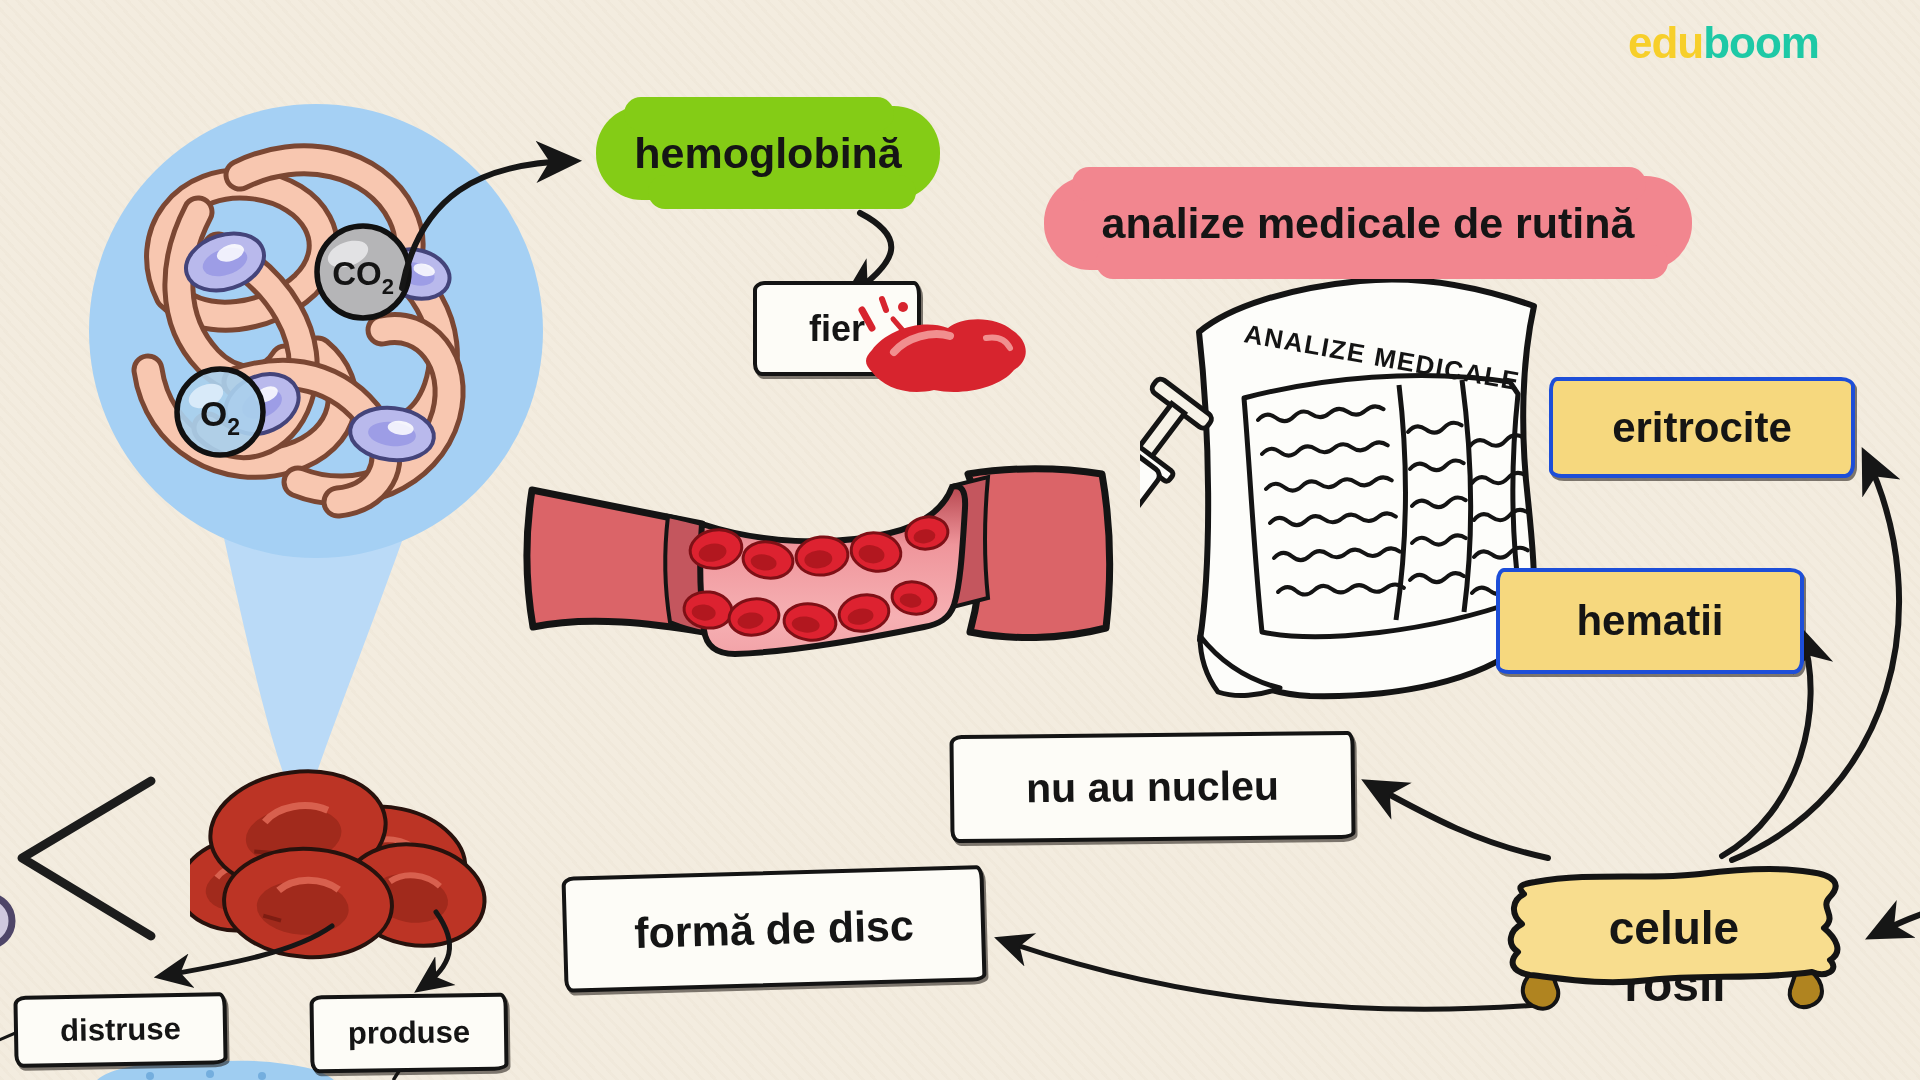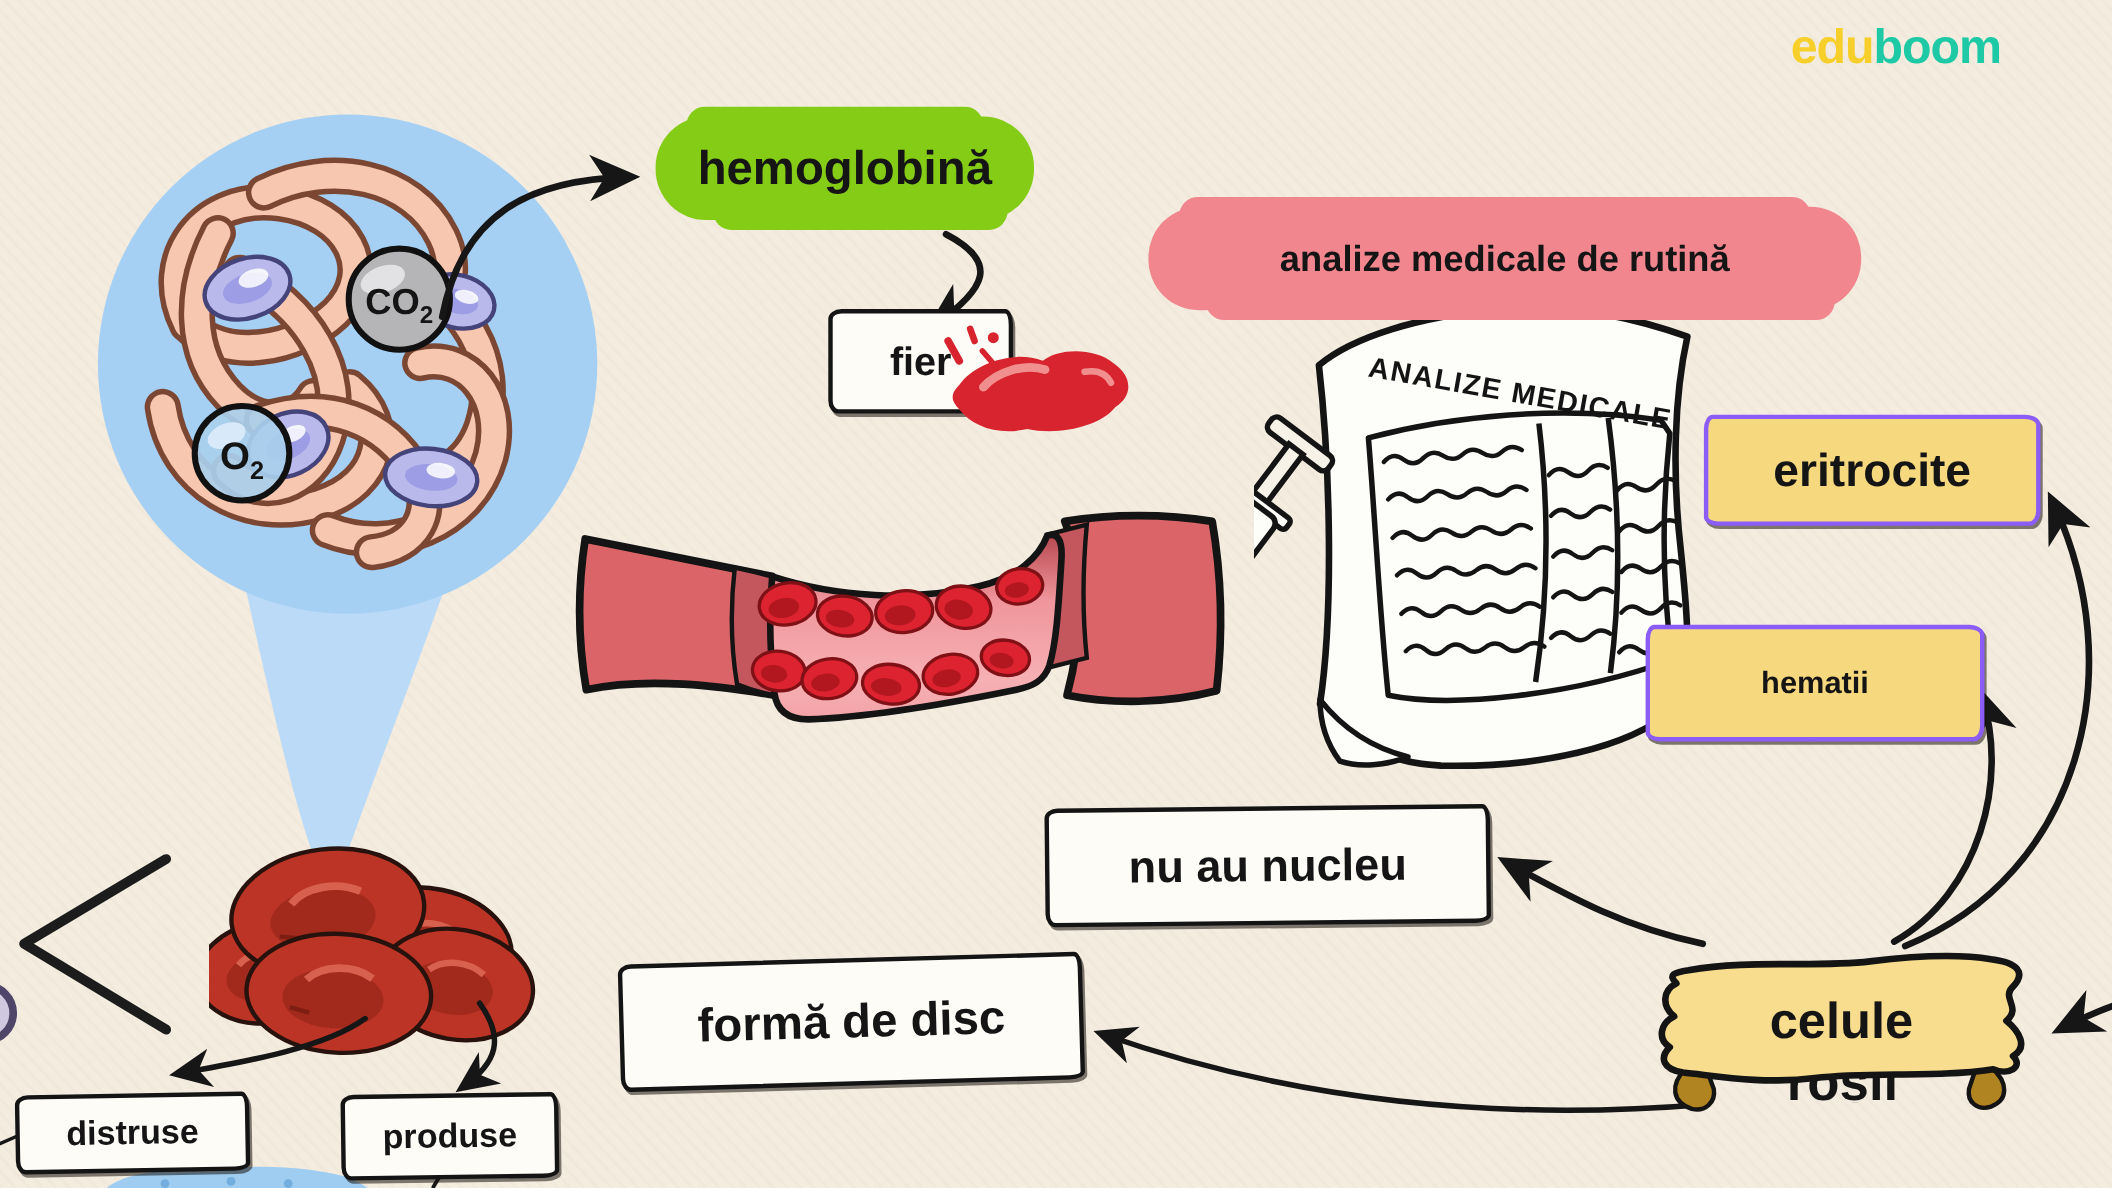--- a/index.html
+++ b/index.html
@@ -16,21 +16,21 @@
   .illus{z-index:10;}
   .arrows{z-index:20;left:0;top:0;}
   .lbl{z-index:30;display:flex;align-items:center;justify-content:center;
        font-weight:800;color:#151515;text-align:center;}
   .splat{z-index:35;}
   .logo{z-index:40;font-weight:800;font-size:44px;letter-spacing:-1px;}
   
   .box{background:#fdfcf7;border:4px solid #141414;
        border-radius:12px 7px 14px 9px / 9px 14px 7px 12px;
        box-shadow:2px 3px 0 rgba(25,20,15,.55);}
-  .box-y{background:#f6d87e;border:4px solid #8b5cf6;
+  .box-y{background:#f6d87e;border:4px solid #1d4ed8;
        border-radius:8px 14px 10px 13px / 13px 9px 14px 8px;
        box-shadow:2px 3px 0 rgba(25,20,15,.55);}
   
   .blob{border-radius:46px;}
   .blob::before{content:"";position:absolute;left:28px;right:46px;top:-9px;height:34px;
        background:inherit;border-radius:30px;z-index:-1;}
   .blob::after{content:"";position:absolute;left:52px;right:24px;bottom:-9px;height:34px;
        background:inherit;border-radius:30px;z-index:-1;}
   
   .to{stroke:#7b4733;stroke-width:33;fill:none;stroke-linecap:round;}
@@ -279,27 +279,27 @@
 <svg class="abs" style="left:1488px;top:842px;z-index:30" width="375" height="175" viewBox="1488 842 375 175">
   <path d="M 1532 972 C 1518 986 1520 1002 1538 1008 C 1550 1011 1560 1002 1558 990 L 1550 968 Z" fill="#b08420" stroke="#141414" stroke-width="4" stroke-linejoin="round"></path>
   <path d="M 1810 970 C 1826 984 1826 1000 1810 1006 C 1798 1010 1788 1002 1790 990 L 1798 966 Z" fill="#b08420" stroke="#141414" stroke-width="4" stroke-linejoin="round"></path>
   <path d="M 1535 882 C 1590 872 1650 880 1700 874 C 1740 869 1780 867 1810 872 C 1834 875 1843 884 1829 898 C 1820 908 1838 916 1824 928 C 1836 938 1844 952 1830 960 C 1840 970 1826 978 1812 972 C 1760 980 1700 974 1650 980 C 1600 986 1560 978 1530 975 C 1512 972 1508 962 1518 952 C 1506 944 1510 930 1522 924 C 1510 914 1512 900 1524 894 C 1516 886 1522 884 1535 882 Z" fill="#f8dd8e" stroke="#141414" stroke-width="6" stroke-linejoin="round"></path>
   <text x="1674" y="944" text-anchor="middle" font-size="46" font-weight="800" fill="#151515">celule</text>
 </svg>
 <div class="abs rosii-clip" style="left:1585px;top:958px;width:180px;height:44px;">roșii</div>
 
 <div class="abs lbl blob" style="left:596px;top:106px;width:344px;height:94px;background:#84cc16;font-size:43px;">hemoglobină</div>
 
-<div class="abs lbl blob" style="left:1044px;top:188px;width:648px;height:94px;background:#f2868f;font-size:33px;">analize medicale de rutină</div>
+<div class="abs lbl blob" style="left:1044px;top:176px;width:648px;height:94px;background:#f2868f;font-size:43px;">analize medicale de rutină</div>
 
 <div class="abs lbl box" style="left:753px;top:281px;width:160px;height:87px;font-size:36px;">fier</div>
 
 <div class="abs lbl box-y" style="left:1549px;top:377px;width:298px;height:93px;font-size:42px;">eritrocite</div>
 
-<div class="abs lbl box-y" style="left:1496px;top:568px;width:300px;height:98px;font-size:28px;">hematii</div>
+<div class="abs lbl box-y" style="left:1496px;top:568px;width:300px;height:98px;font-size:42px;">hematii</div>
 
 <div class="abs lbl box" style="left:950px;top:733px;width:397px;height:100px;font-size:41px;transform:rotate(-0.6deg);">nu au nucleu</div>
 
 <div class="abs lbl box" style="left:563px;top:871px;width:414px;height:108px;font-size:43px;transform:rotate(-1.6deg);">formă de disc</div>
 
 <div class="abs lbl box" style="left:14px;top:994px;width:205px;height:64px;font-size:31px;transform:rotate(-1deg);">distruse</div>
 
 <div class="abs lbl box" style="left:310px;top:994px;width:190px;height:70px;font-size:31px;transform:rotate(-0.8deg);">produse</div>
 
 <div class="abs logo" style="left:1628px;top:18px;">

